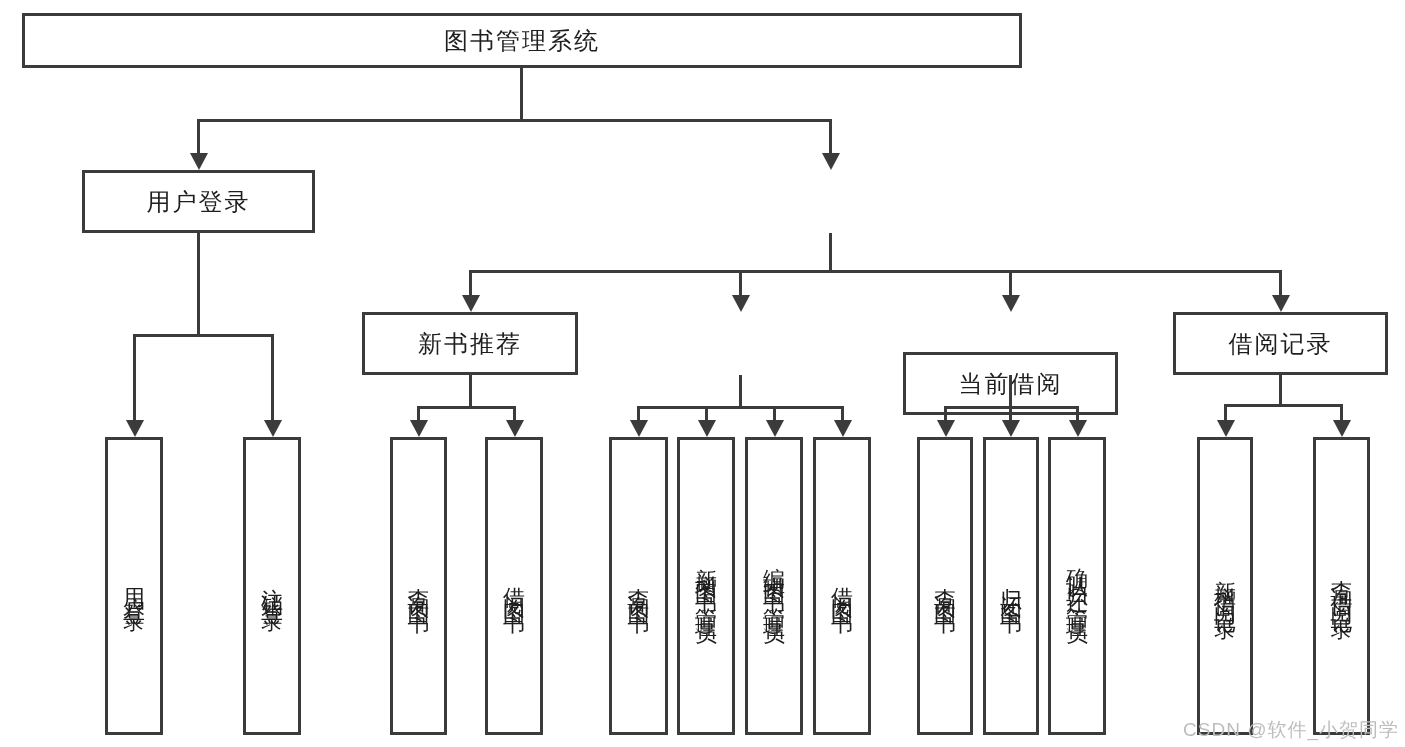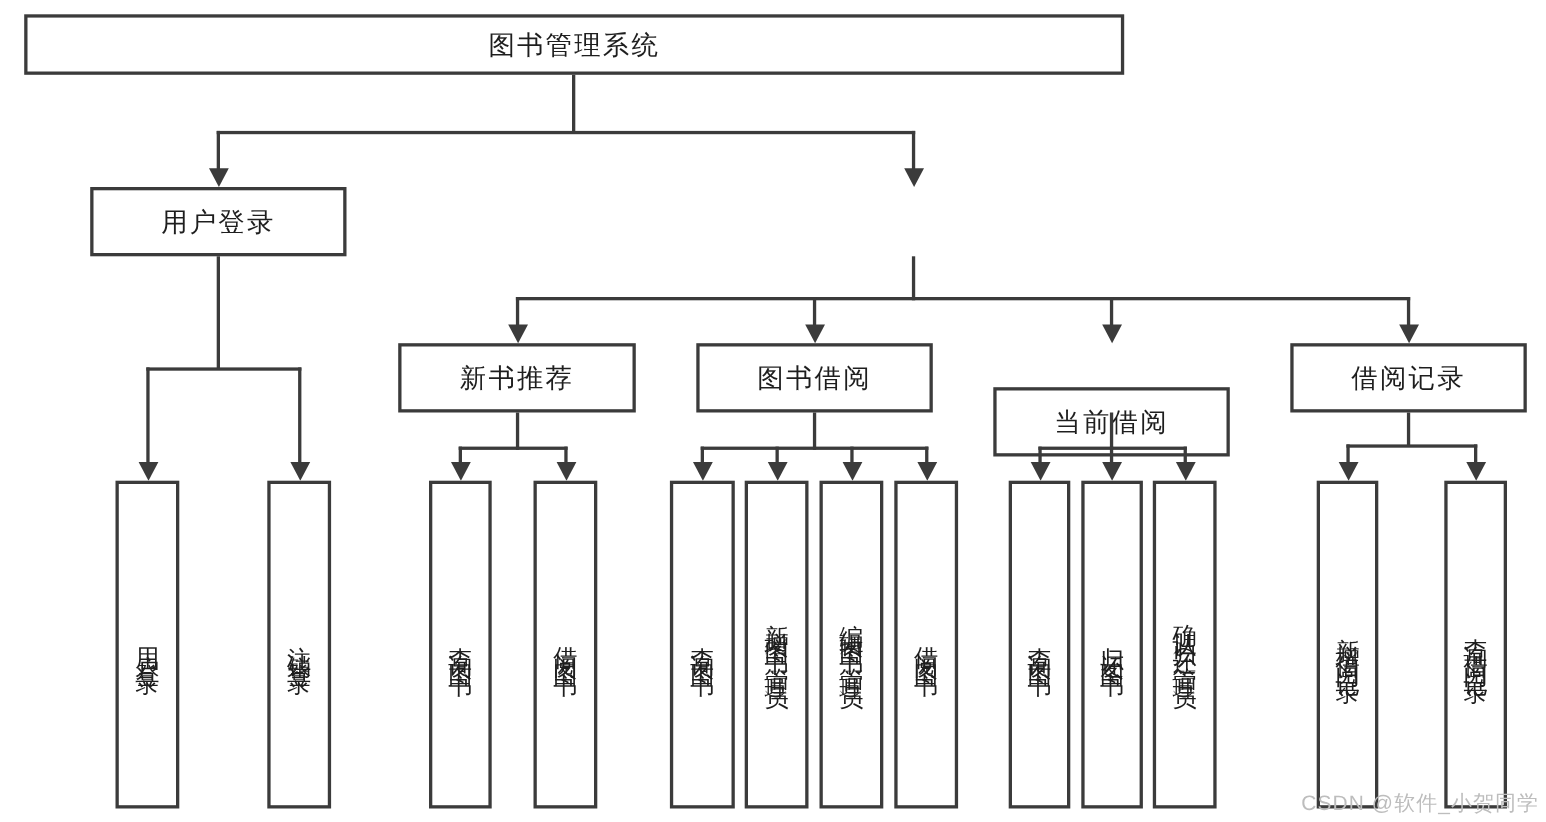--- a/index.html
+++ b/index.html
@@ -83,23 +83,20 @@
   <div class="vl" style="left:1009px;top:270px;height:26px;"></div>
   <div class="vl" style="left:1279px;top:270px;height:26px;"></div>
   <div class="arrow" style="left:462px;top:295px;"></div>
   <div class="arrow" style="left:732px;top:295px;"></div>
   <div class="arrow" style="left:1002px;top:295px;"></div>
   <div class="arrow" style="left:1272px;top:295px;"></div>
 
   <div class="box hbox" style="left:362px;top:312px;width:216px;height:63px;">
     <span>新书推荐</span>
   </div>
-  <div class="box hbox" style="left:633px;top:312px;width:215px;height:63px;">
-    <span>图书借阅</span>
-  </div>
   <div class="box hbox" style="left:903px;top:312px;width:215px;height:63px;margin-top:40px;">
     <span>当前借阅</span>
   </div>
   <div class="box hbox" style="left:1173px;top:312px;width:215px;height:63px;">
     <span>借阅记录</span>
   </div>
 
   <div class="vl" style="left:469px;top:375px;height:34px;"></div>
   <div class="hl" style="left:417px;top:406px;width:99px;"></div>
   <div class="vl" style="left:417px;top:406px;height:15px;"></div>

